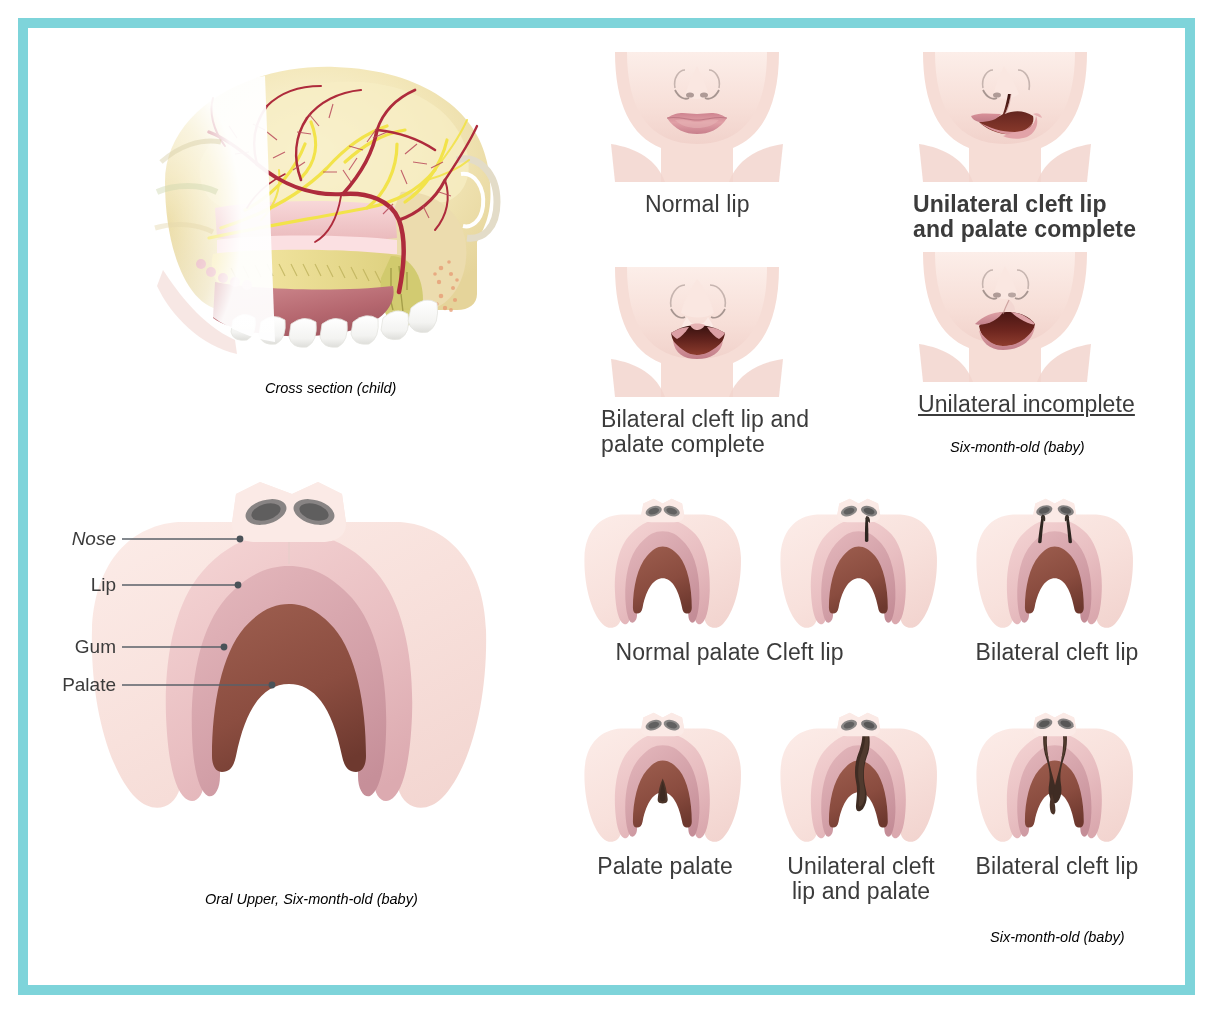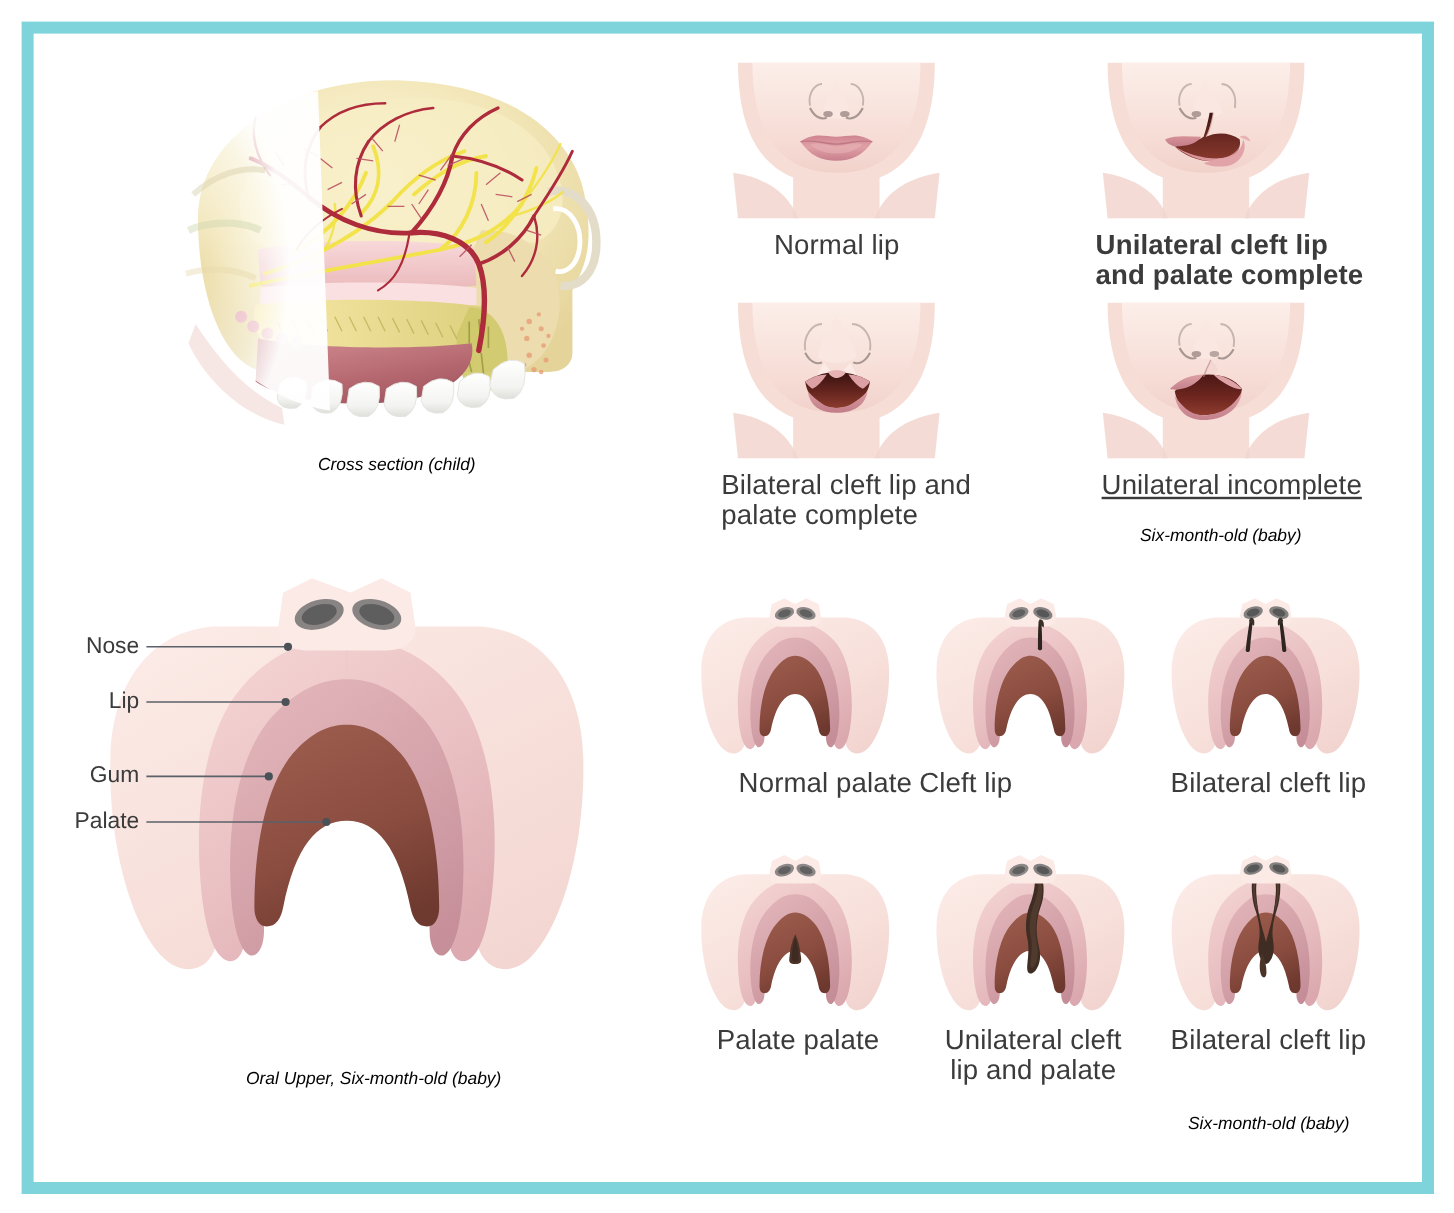--- a/index.html
+++ b/index.html
@@ -336,21 +336,21 @@
       <path d="M74 70 C84 78 98 84 112 82 C122 80 128 74 129 66
                C128 74 120 80 110 80 C96 80 84 76 74 70 Z" fill="#d9959c"></path>
       <path d="M110 80 C122 80 130 74 131 64 C134 70 132 80 122 85 C114 88 104 87 98 84 Z" fill="#e2a3a8"></path>
       <path d="M128 62 C132 60 136 62 137 66 C132 64 130 63 128 62 Z" fill="#e8b2b4"></path>
       <path d="M100 62 C104 56 105 48 106 42" fill="none" stroke="#c08e8d" stroke-width="1" opacity="0.6"></path>
     </svg>
     <div class="label" style="left:8px; top:140px; width:260px;">Unilateral cleft lip
 and palate complete</div>
   </div>
 
-  <div class="face-cell" style="left:597px; top:252px;">
+  <div class="face-cell" style="left:597px; top:267px;">
     <svg class="face-svg" width="200" height="130" viewBox="0 0 200 130">
       <defs>
         <linearGradient id="fSkin3" x1="0" y1="0" x2="0" y2="1">
           <stop offset="0%" stop-color="#fceee9"></stop>
           <stop offset="60%" stop-color="#f7dfd8"></stop>
           <stop offset="100%" stop-color="#f1d2cb"></stop>
         </linearGradient>
         <linearGradient id="mouthDark3" x1="0" y1="0" x2="0" y2="1">
           <stop offset="0%" stop-color="#37110f"></stop>
           <stop offset="50%" stop-color="#62231d"></stop>
@@ -513,21 +513,21 @@
         <line x1="62" y1="205" x2="212" y2="205"></line>
       </g>
       <g fill="#4a5258">
         <circle cx="180" cy="59" r="3.4"></circle>
         <circle cx="178" cy="105" r="3.4"></circle>
         <circle cx="164" cy="167" r="3.4"></circle>
         <circle cx="212" cy="205" r="3.4"></circle>
       </g>
     </svg>
 
-    <div class="leader-label" style="left:-40px; top:49px; width:96px;">Nose</div>
+    <div class="leader-label" style="left:-40px; top:49px; width:96px;font-style:italic;">Nose</div>
     <div class="leader-label" style="left:-40px; top:95px; width:96px;">Lip</div>
     <div class="leader-label" style="left:-40px; top:157px; width:96px;">Gum</div>
     <div class="leader-label" style="left:-40px; top:195px; width:96px;">Palate</div>
 
     <div class="caption-italic" style="left:145px; top:378px;margin-top:32px;">Oral Upper, Six-month-old (baby)</div>
   </div>
 
   <div class="palate-cell" style="left:582px; top:498px;">
     <svg class="palate-svg" width="160" height="135" viewBox="0 0 230 195">
       <defs>

